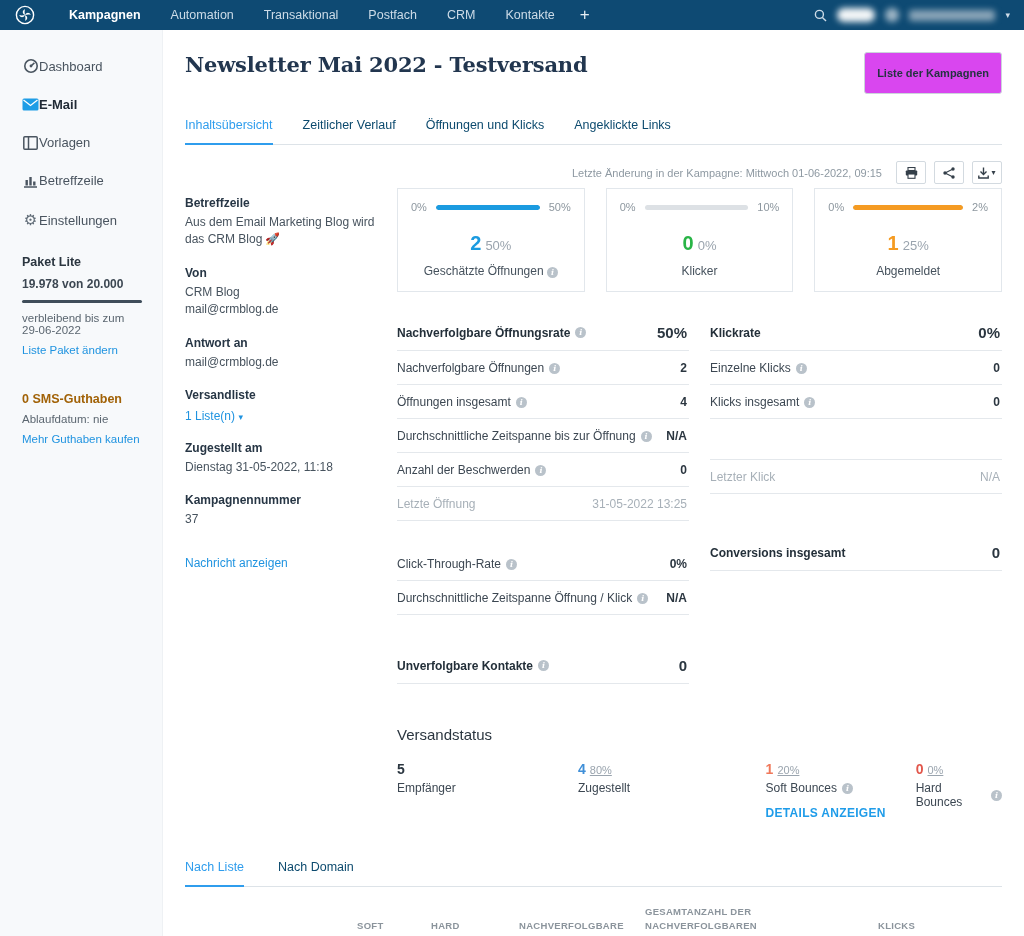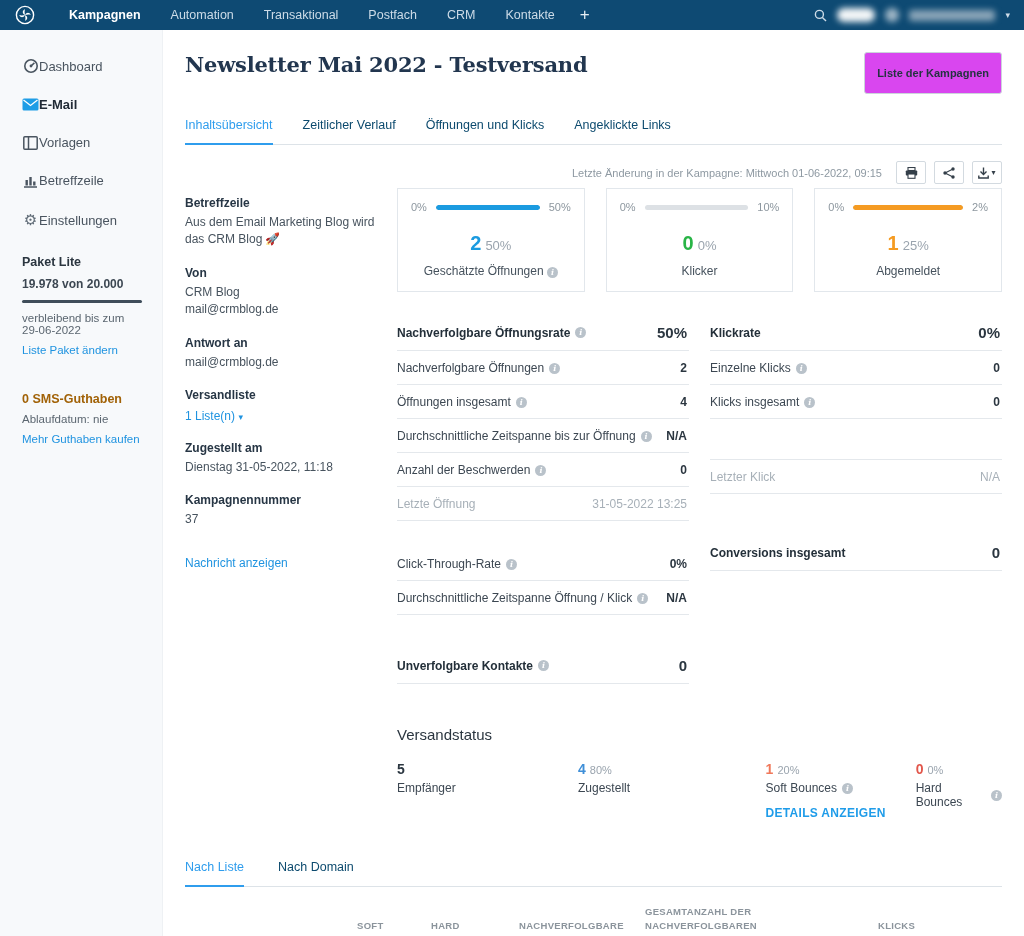--- a/index.html
+++ b/index.html
@@ -89,21 +89,21 @@
   .info-i { display:inline-block; width:11px; height:11px; flex:none; border-radius:50%; background:#b9c2ca; color:#fff; font-size:8px; line-height:11px; text-align:center; font-family:"DejaVu Serif", serif; font-style:italic; font-weight:bold; }
   .info-i::before { content:"i"; }
 
   
   .versand { margin-top:42px; }
   .versand-title { font-size:15px; color:#2b3640; }
   .versand-items { display:flex; margin-top:18px; }
   .v-item { font-size:12px; }
   .v-item:nth-child(1){ width:193px; } .v-item:nth-child(2){ width:200px; } .v-item:nth-child(3){ width:160px; }
   .v-num { font-size:14px; font-weight:bold; }
-  .v-pct { font-size:11px; color:#9aa4ae; margin-left:4px; font-weight:normal; }
+  .v-pct { font-size:11px; color:#9aa4ae; margin-left:4px; font-weight:normal;text-decoration:underline; }
   .v-label { margin-top:4px; color:#3c4752; display:flex; align-items:center; gap:5px; }
   .v-link { display:inline-block; margin-top:11px; font-size:12px; font-weight:bold; color:#1f9ce9; letter-spacing:0.3px; text-decoration:none; cursor:pointer; }
   .vc-dark { color:#2b3640; } .vc-blue { color:#3f8fd8; } .vc-salmon { color:#f0785a; } .vc-red { color:#e2574c; }
 
   
   .bottom { margin-top:40px; }
   .btabs { display:flex; gap:34px; border-bottom:1px solid #dde3e8; }
   .btable-head { display:grid; grid-template-columns:76px 80px 66px 80px 118px 162px 55px 66px 68px auto; align-items:end; column-gap:8px; padding:18px 0 9px; border-bottom:1px solid #e4e8ec; }
   .th { font-size:9.5px; font-weight:bold; color:#8b949c; letter-spacing:0.3px; text-transform:uppercase; line-height:1.5; }
   .th .info-i { width:9px; height:9px; font-size:7px; line-height:9px; }

